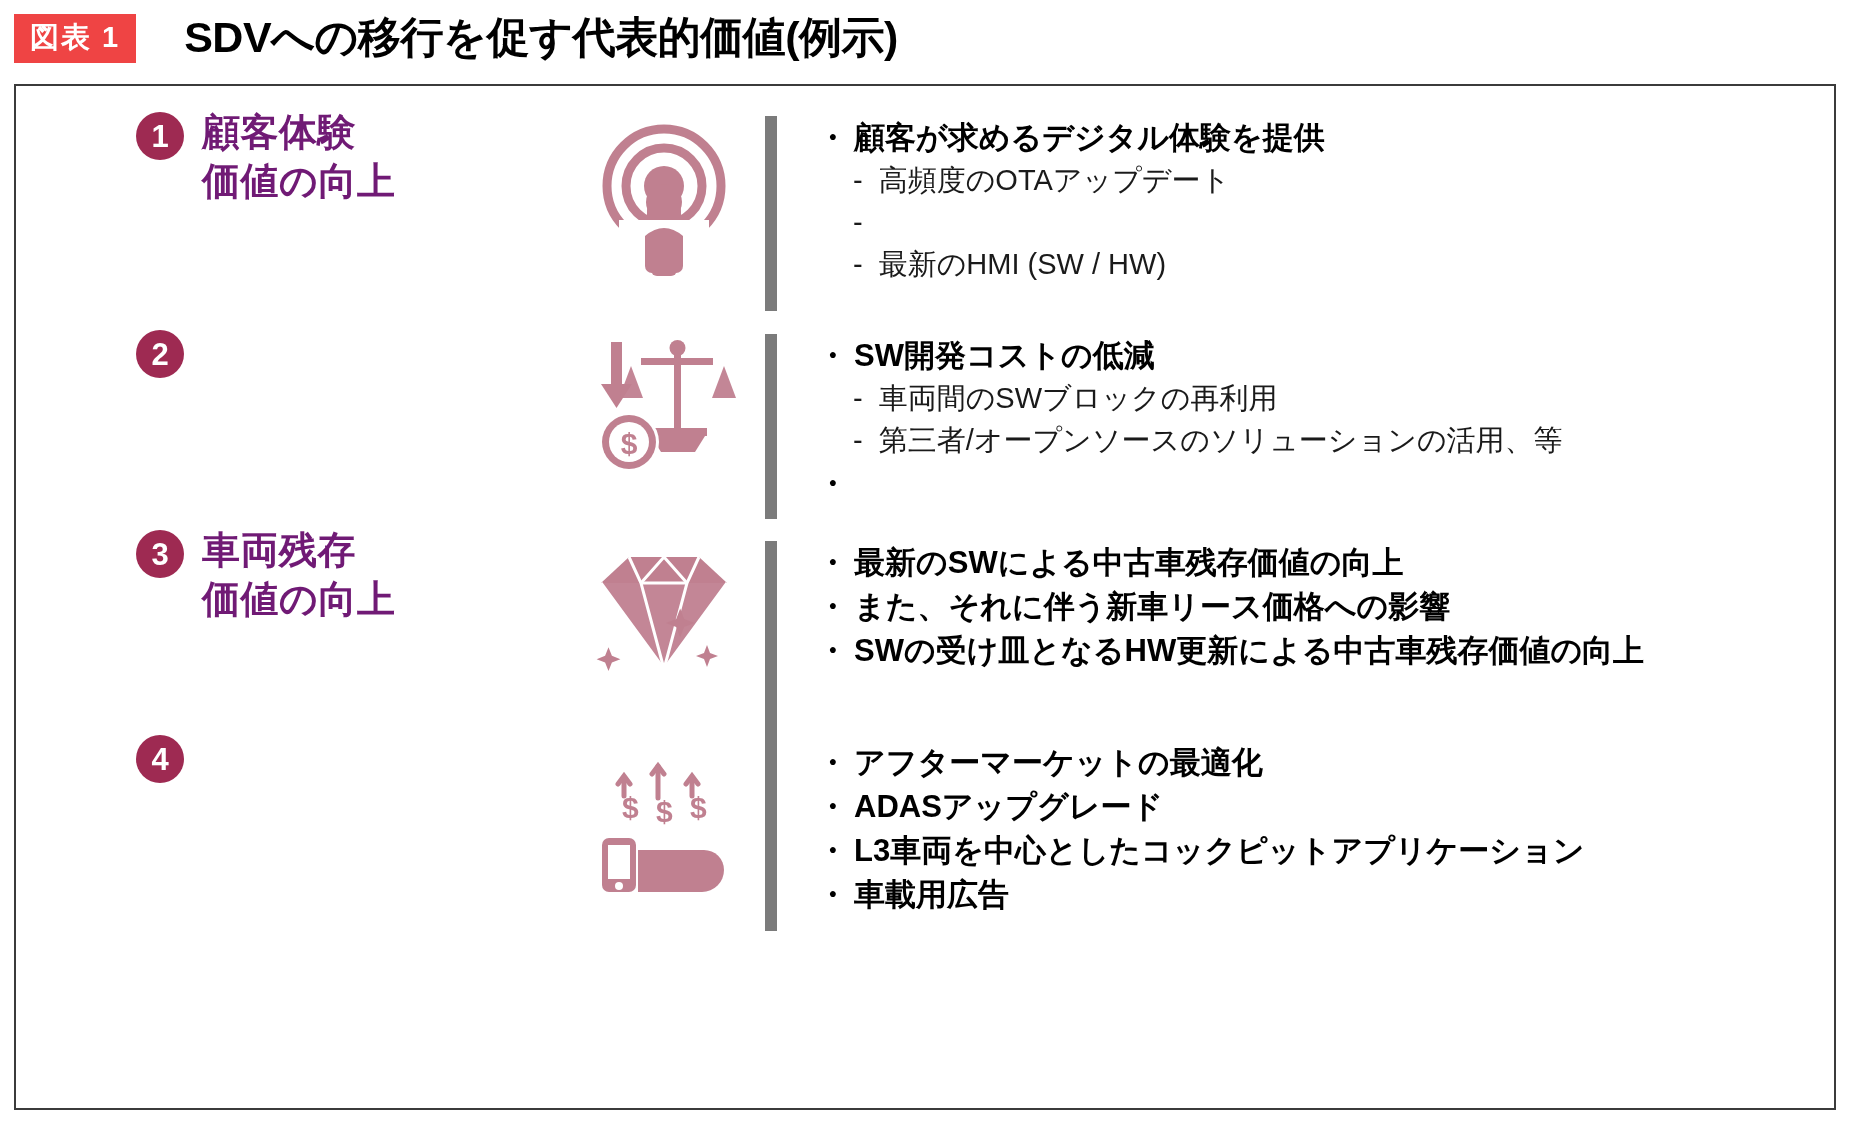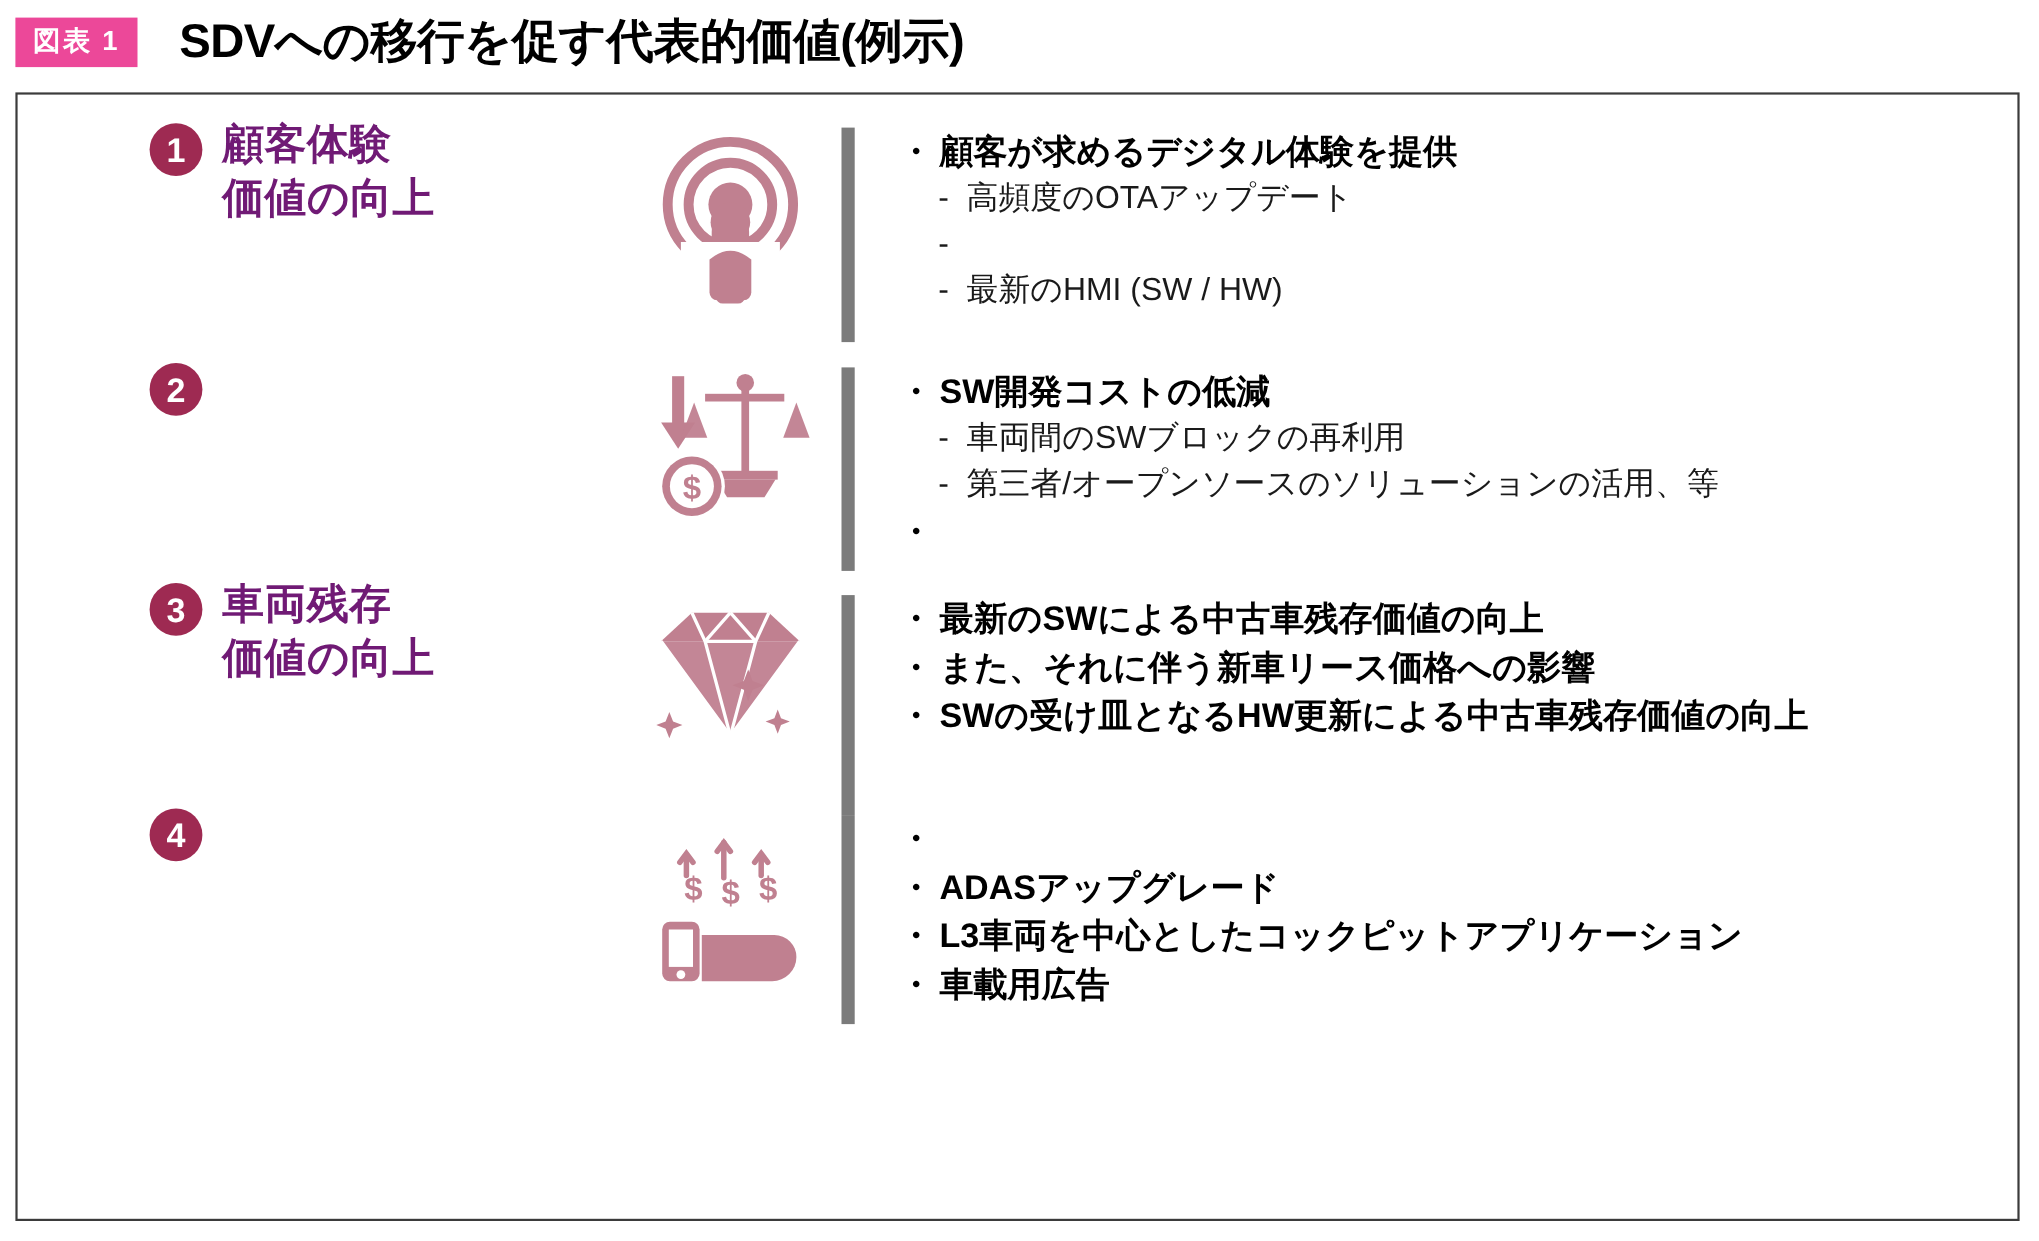--- a/index.html
+++ b/index.html
@@ -18,35 +18,35 @@
 
   
   .header {
     display: flex;
     align-items: center;
     padding: 10px 0 0 14px;
     height: 66px;
     box-sizing: border-box;
   }
   .fig-badge {
-    background: #ec4899;
+    background: #ef4444;
     color: #ffffff;
     font-weight: bold;
-    font-size: 25px;
+    font-size: 29px;
     line-height: 1;
     letter-spacing: 2px;
     padding: 9px 16px 11px 16px;
     display: inline-block;
     white-space: nowrap;
   }
   .page-title {
     font-size: 43px;
     font-weight: bold;
     color: #000000;
-    margin-left: 38px;
+    margin-left: 48px;
     white-space: nowrap;
     letter-spacing: -0.5px;
   }
 
   
   .frame {
     position: absolute;
     left: 14px;
     top: 84px;
     width: 1822px;
@@ -311,20 +311,21 @@
       <rect x="32" y="99" width="22" height="34" fill="#ffffff"></rect>
       <circle cx="43" cy="140" r="4" fill="#ffffff"></circle>
       <path d="M62 104 h66 a20 20 0 0 1 20 20 a22 22 0 0 1 -22 22 H62 z"></path>
     </g>
   </svg>
         </div>
         <div class="bar" style="height: 190px; margin-top: 10px;"></div>
         <div class="bullets" style="padding-top: 10px;">
           <div class="b1">
             <span class="dot">・</span>
+            <span>アフターマーケットの最適化</span>
           </div>
           <div class="b1">
             <span class="dot">・</span>
             <span>ADASアップグレード</span>
           </div>
           <div class="b1">
             <span class="dot">・</span>
             <span>L3車両を中心としたコックピットアプリケーション</span>
           </div>
           <div class="b1">

